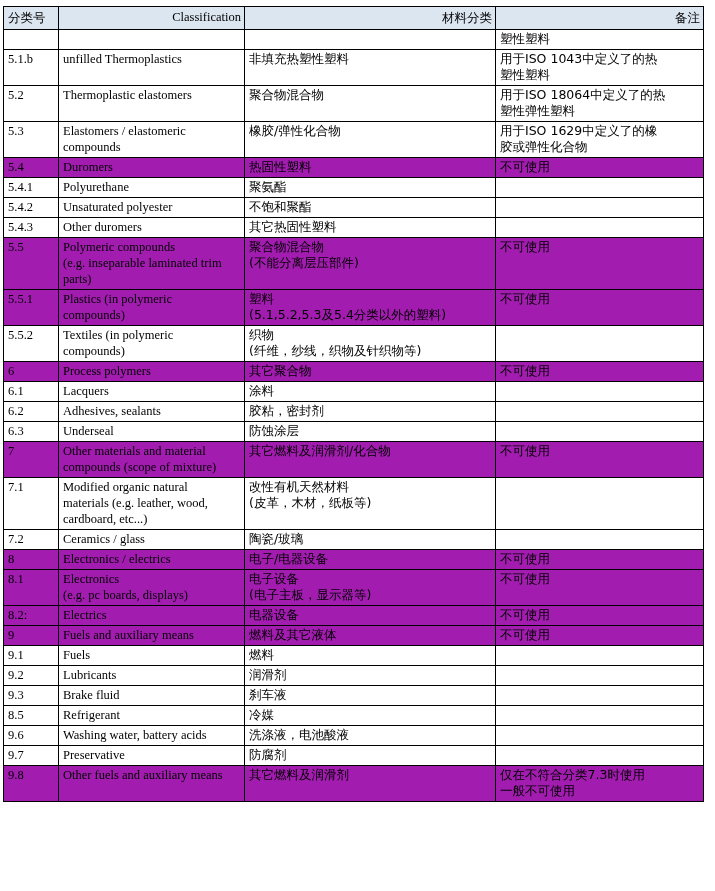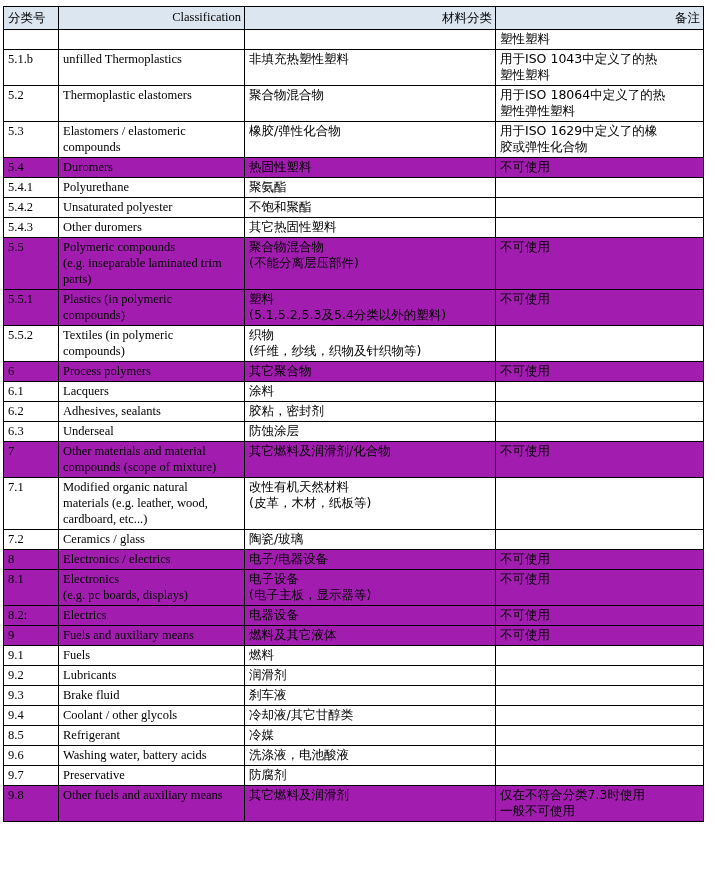--- a/index.html
+++ b/index.html
@@ -366,30 +366,20 @@
           <td>9.3</td>
           <td>
             <span class="cell-line">Brake fluid</span>
           </td>
           <td class="cn">
             <span class="cell-line">刹车液</span>
           </td>
           <td class="cn"></td>
         </tr>
         <tr>
-          <td>9.4</td>
-          <td>
-            <span class="cell-line">Coolant / other glycols</span>
-          </td>
-          <td class="cn">
-            <span class="cell-line">冷却液/其它甘醇类</span>
-          </td>
-          <td class="cn"></td>
-        </tr>
-        <tr>
           <td>8.5</td>
           <td>
             <span class="cell-line">Refrigerant</span>
           </td>
           <td class="cn">
             <span class="cell-line">冷媒</span>
           </td>
           <td class="cn"></td>
         </tr>
         <tr>

